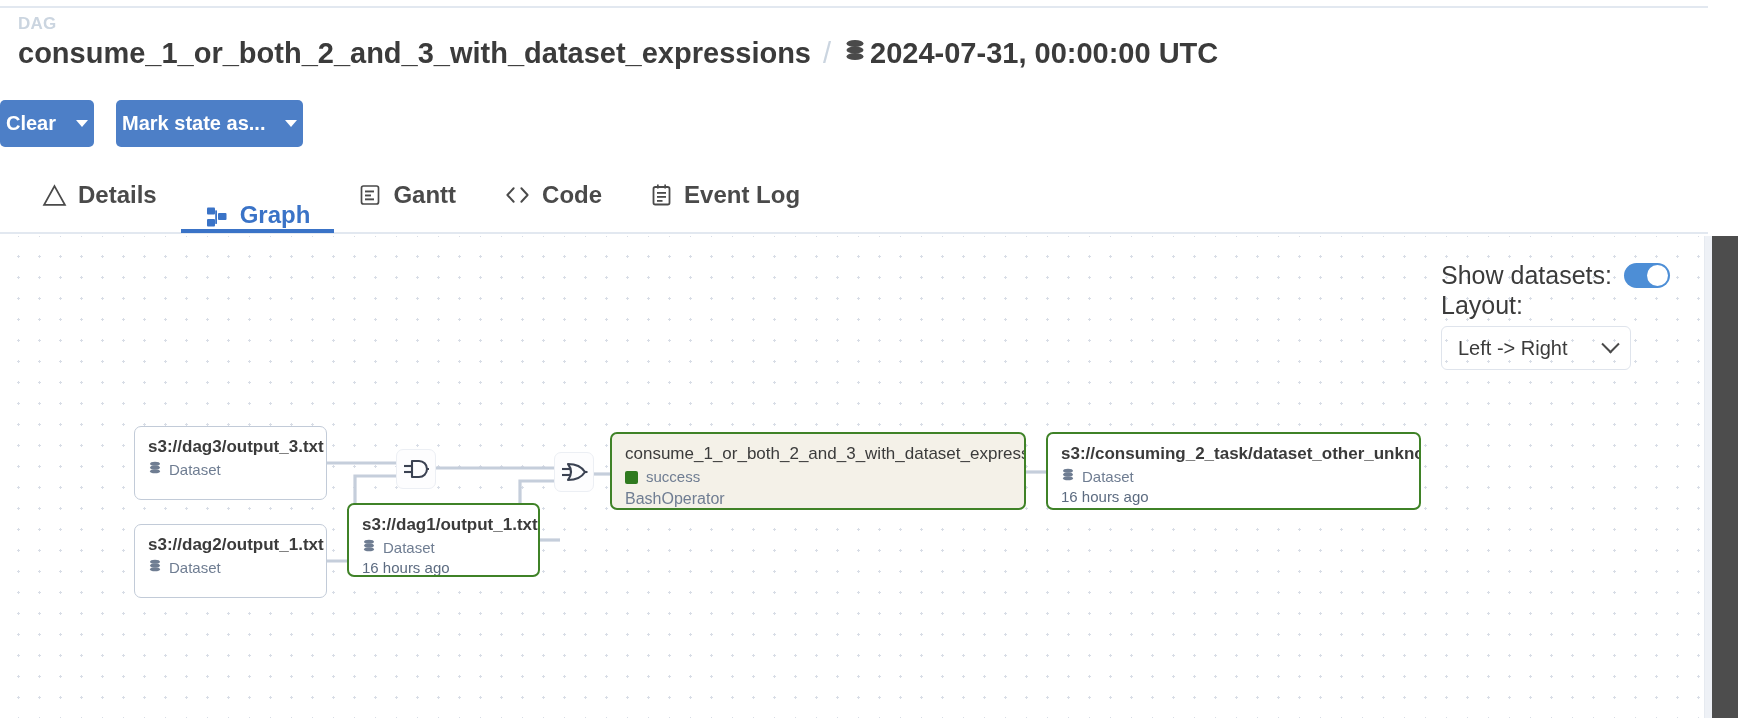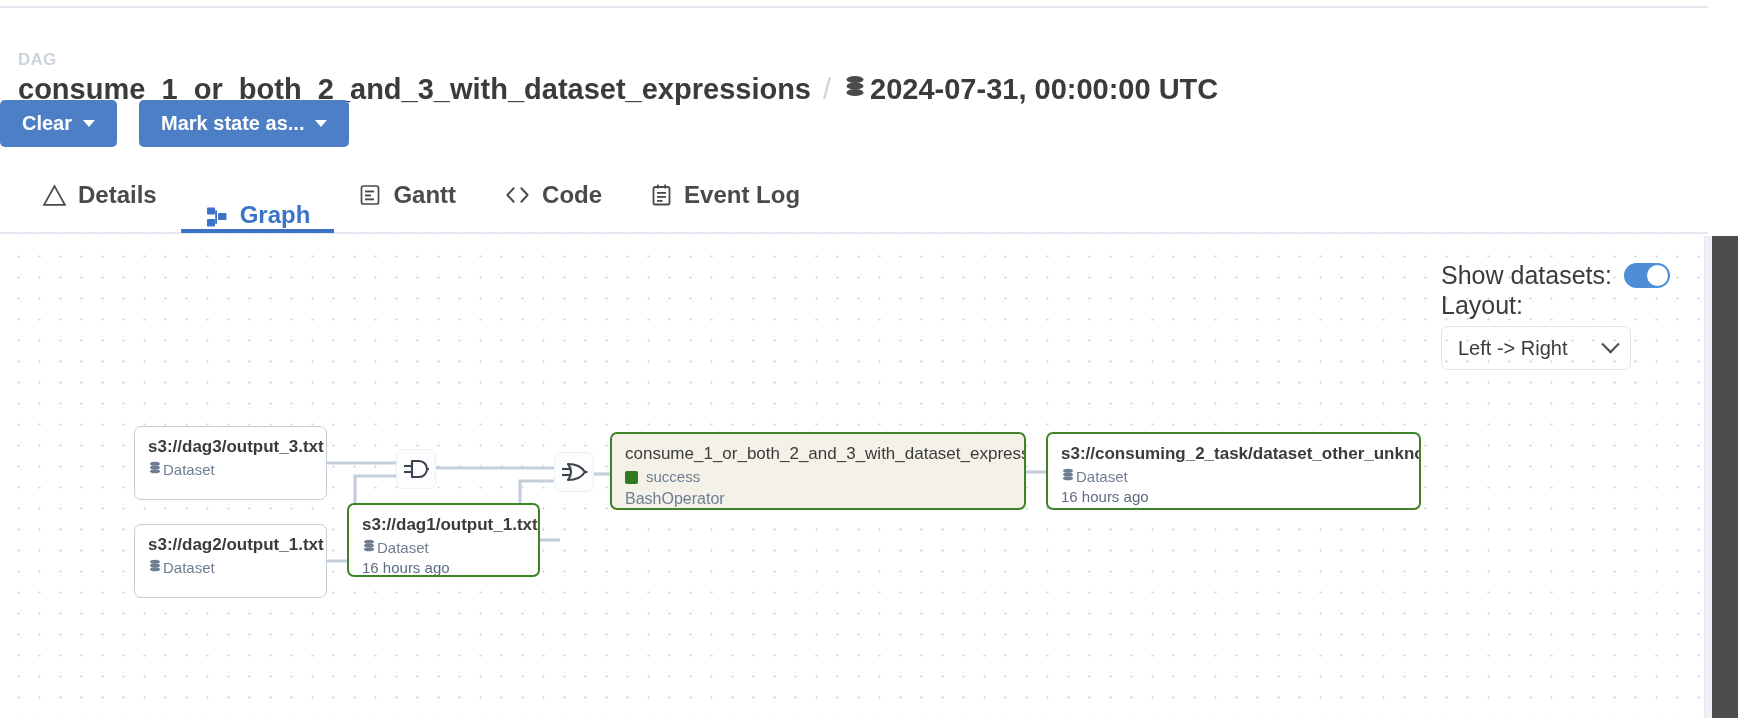--- a/index.html
+++ b/index.html
@@ -12,21 +12,21 @@
   #app { position: relative; width: 1738px; height: 718px; background: #fff; }
 
   
   .top-rule {
     position: absolute; left: 0; top: 6px; width: 1708px; height: 2px;
     background: #e2e8f0;
   }
 
   
   .header { position: absolute; left: 0; top: 14px; width: 1708px; height: 130px; }
-  .crumbs { position: absolute; left: 18px; top: 0px; display: flex; align-items: flex-end; margin-top: 36px; }
+  .crumbs { position: absolute; left: 18px; top: 0px; display: flex; align-items: flex-end; }
   .crumb-block { display: flex; flex-direction: column; }
   .crumb-kicker {
     font-size: 17px; font-weight: bold; color: #cbd5e0;
     letter-spacing: .2px; line-height: 20px; margin-bottom: 1px;
   }
   .crumb-title {
     font-size: 29px; font-weight: bold; color: #3b3b3b;
     line-height: 36px; white-space: nowrap;
   }
   .crumb-sep {
@@ -37,22 +37,22 @@
 
   
   .db-ico { display: inline-block; vertical-align: middle; }
 
   
   .actions { position: absolute; left: 0px; top: 86px; display: flex; gap: 22px; }
   .btn {
     background: #4d7fc7; color: #fff; border: none; border-radius: 5px;
     font-family: "Liberation Sans", sans-serif;
     font-size: 20px; font-weight: bold;
-    height: 47px; padding: 0 22px;
-    display: inline-flex; align-items: center; gap: 11px;
+    height: 47px; padding: 0 6px;
+    display: inline-flex; align-items: center; gap: 20px;
     cursor: pointer; white-space: nowrap;
   }
   .caret {
     width: 0; height: 0; border-left: 6px solid transparent;
     border-right: 6px solid transparent; border-top: 7px solid #fff;
     display: inline-block;
   }
 
   
   .tabs {
@@ -126,21 +126,21 @@
   .node.green { border: 2.4px solid #3f8227; }
   .node.task {
     background: #f4f1e8; border: 2.4px solid #3f8227;
   }
   .node-title {
     font-size: 17px; font-weight: bold; color: #3b3b3b;
     line-height: 21px; white-space: nowrap; margin-bottom: 3px;
   }
   .node-title.plain { font-weight: normal; font-size: 17px; }
   .node-sub {
-    display: flex; align-items: center; gap: 1px;
+    display: flex; align-items: center; gap: 7px;
     font-size: 15px; color: #6f7d92; line-height: 19px;
   }
   .node-time { font-size: 15px; color: #5c6b80; line-height: 20px; margin-top: 1px; }
   .status-sq {
     width: 13px; height: 13px; background: #2f7a1f; border-radius: 2px;
     display: inline-block; flex: none;
   }
   .node-status {
     display: flex; align-items: center; gap: 8px;
     font-size: 15px; color: #6f7d92; line-height: 20px; margin-top: 1px;

